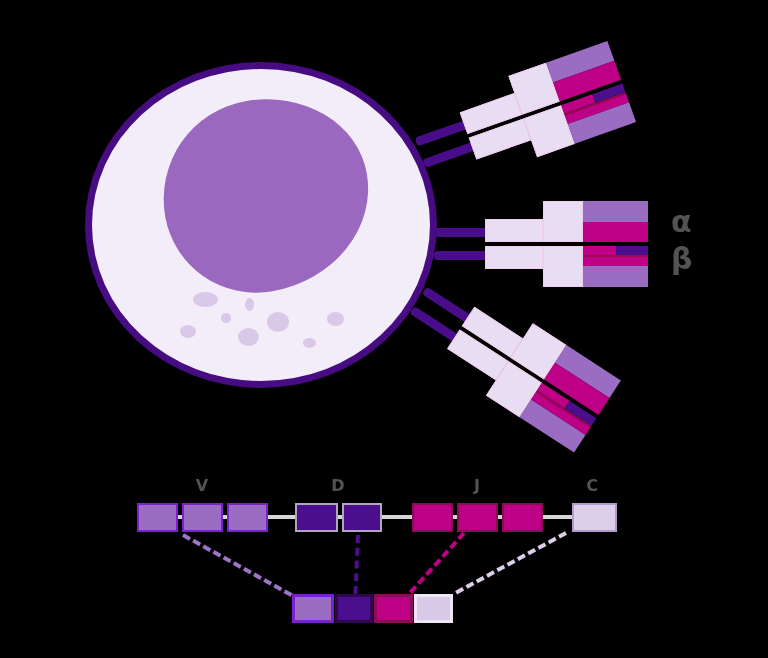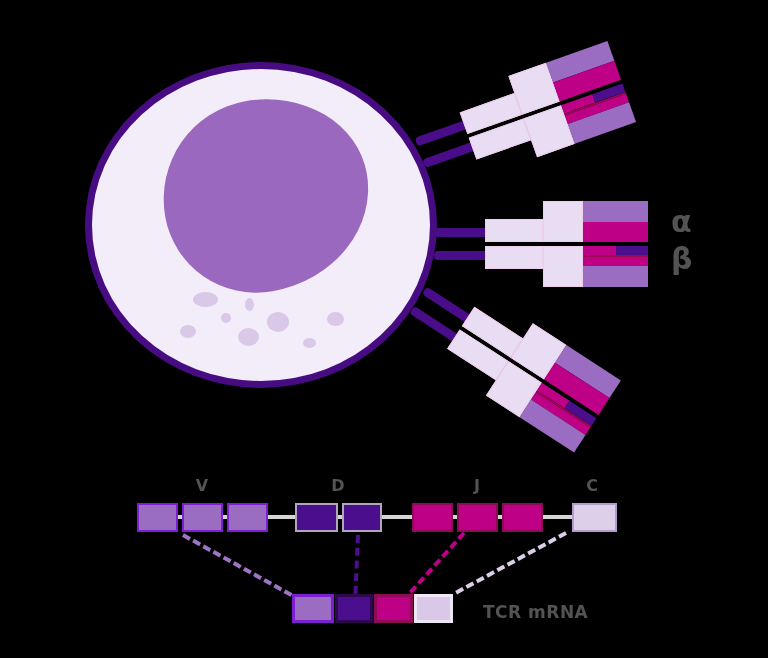--- a/index.html
+++ b/index.html
@@ -175,15 +175,14 @@
 
   <div class="dash v" style="left:183px;top:533px;width:124px;transform:rotate(29deg);"></div>
   <div class="dash d" style="left:358px;top:533px;width:59px;transform:rotate(92.5deg);"></div>
   <div class="dash j" style="left:464px;top:531px;width:80px;transform:rotate(132deg);"></div>
   <div class="dash c" style="left:566px;top:531px;width:125px;transform:rotate(151.5deg);"></div>
 
   <div class="mbox v"></div>
   <div class="mbox d"></div>
   <div class="mbox j"></div>
   <div class="mbox c"></div>
-  <div class="mrna-label">TCR mRNA</div>
 
 </div>
 
 </body></html>

